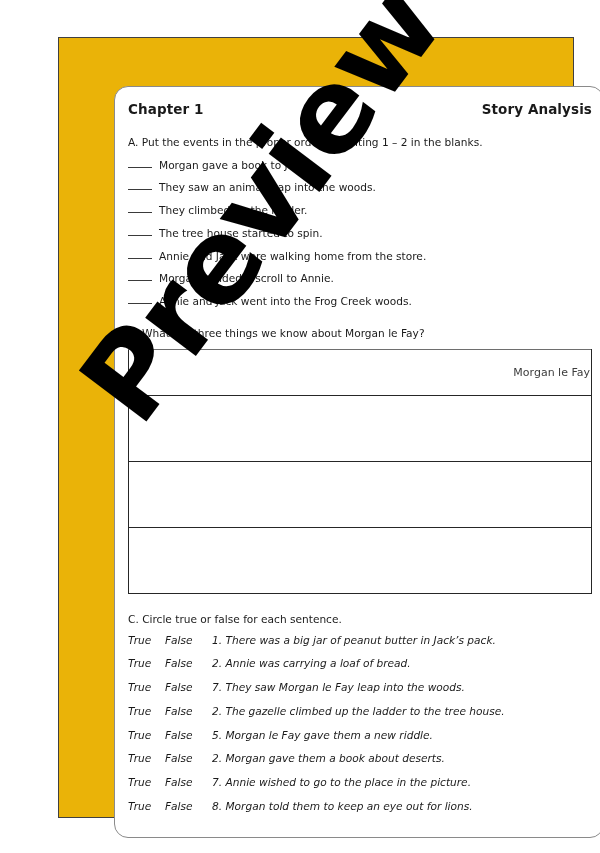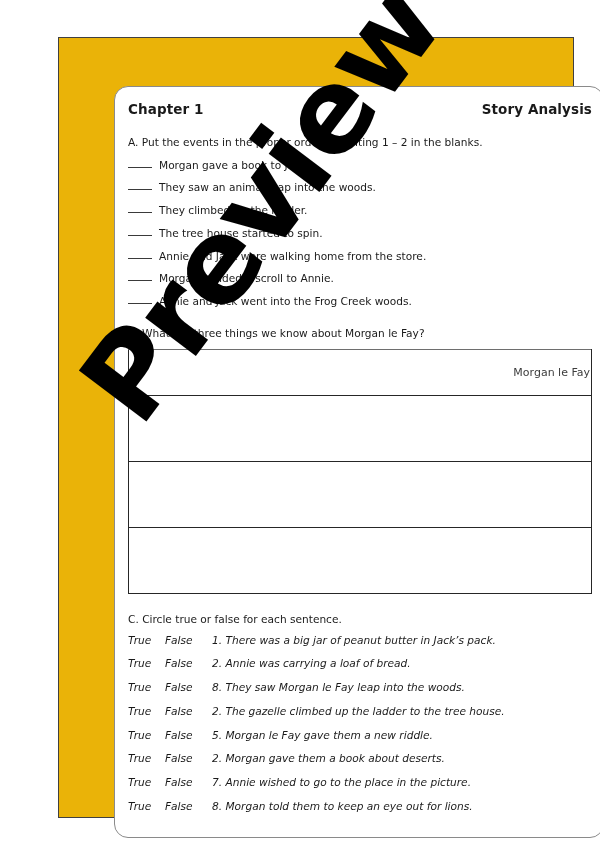--- a/index.html
+++ b/index.html
@@ -214,21 +214,21 @@
           <span class="tf-text">1. There was a big jar of peanut butter in Jack’s pack.</span>
         </div>
         <div class="tf-row">
           <span class="tf-true">True</span>
           <span class="tf-false">False</span>
           <span class="tf-text">2. Annie was carrying a loaf of bread.</span>
         </div>
         <div class="tf-row">
           <span class="tf-true">True</span>
           <span class="tf-false">False</span>
-          <span class="tf-text">8. They saw Morgan le Fay leap into the woods.</span>
+          <span class="tf-text">7. They saw Morgan le Fay leap into the woods.</span>
         </div>
         <div class="tf-row">
           <span class="tf-true">True</span>
           <span class="tf-false">False</span>
           <span class="tf-text">2. The gazelle climbed up the ladder to the tree house.</span>
         </div>
         <div class="tf-row">
           <span class="tf-true">True</span>
           <span class="tf-false">False</span>
           <span class="tf-text">5. Morgan le Fay gave them a new riddle.</span>

